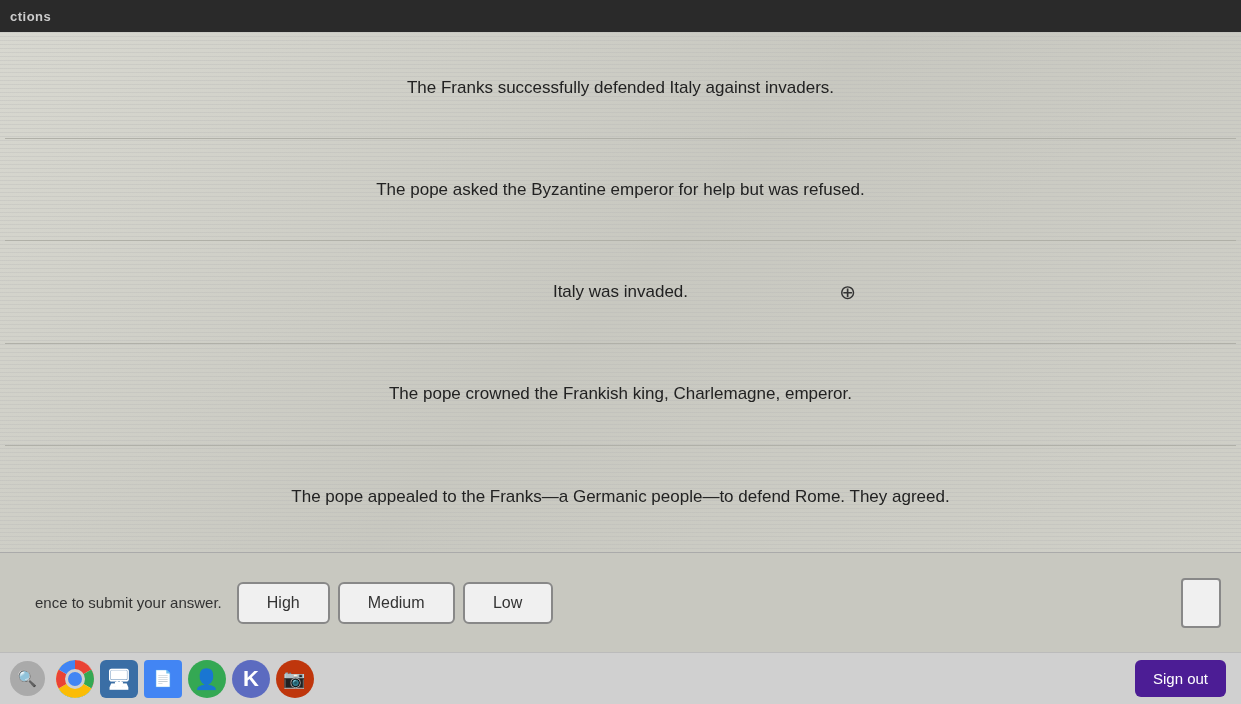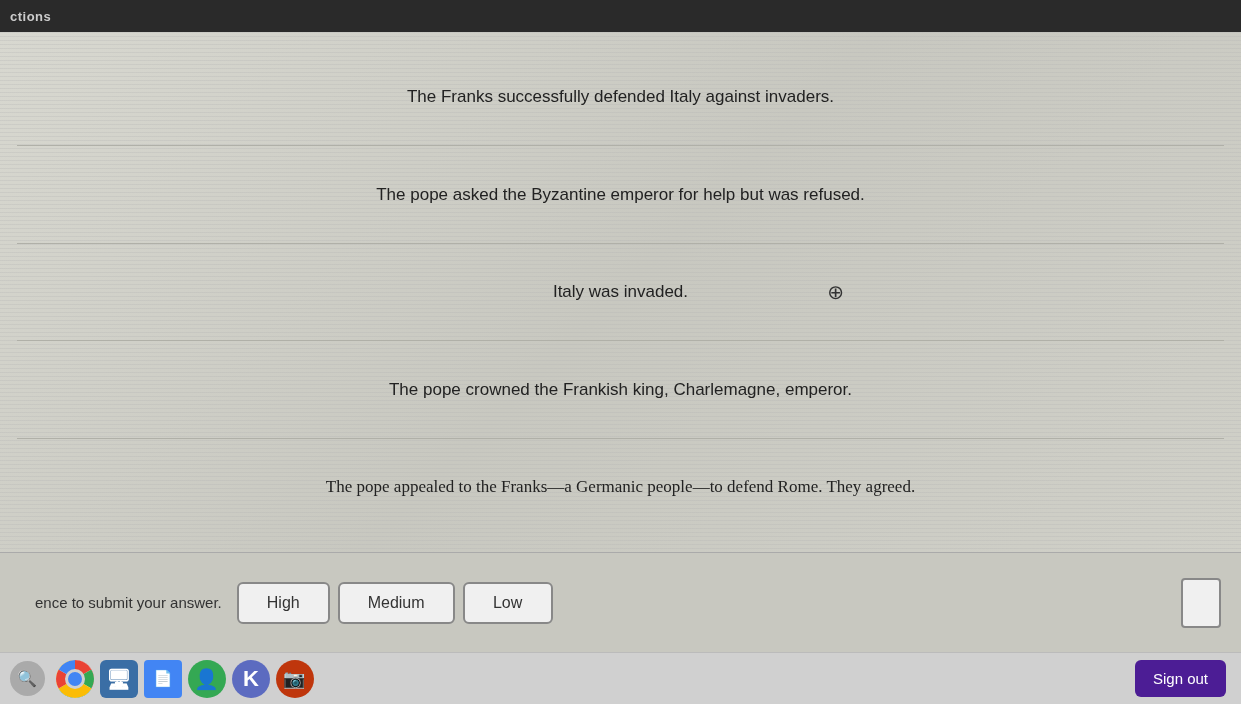--- a/index.html
+++ b/index.html
@@ -54,37 +54,36 @@
         rgba(180,180,180,0.3) 3px,
         rgba(180,180,180,0.3) 4px
       ),
       linear-gradient(135deg, #d8d8d0 0%, #c8c8c0 50%, #d0d0c8 100%);
     }
 
     .items-list {
       flex: 1;
       display: flex;
       flex-direction: column;
-      padding: 17px;
+      padding: 5px;
     }
 
     .item-row {
       flex: 1;
       display: flex;
       align-items: center;
       justify-content: center;
       border-bottom: 1px solid #b0b0a8;
       padding: 10px 40px;
       position: relative;
       min-height: 80px;
     }
 
     .item-row:last-child {
       border-bottom: none;
-      font-family: Liberation Serif, serif;
     }
 
     .item-text {
       font-size: 17px;
       color: #222;
       text-align: center;
       font-weight: 400;
       line-height: 1.4;
     }
 

